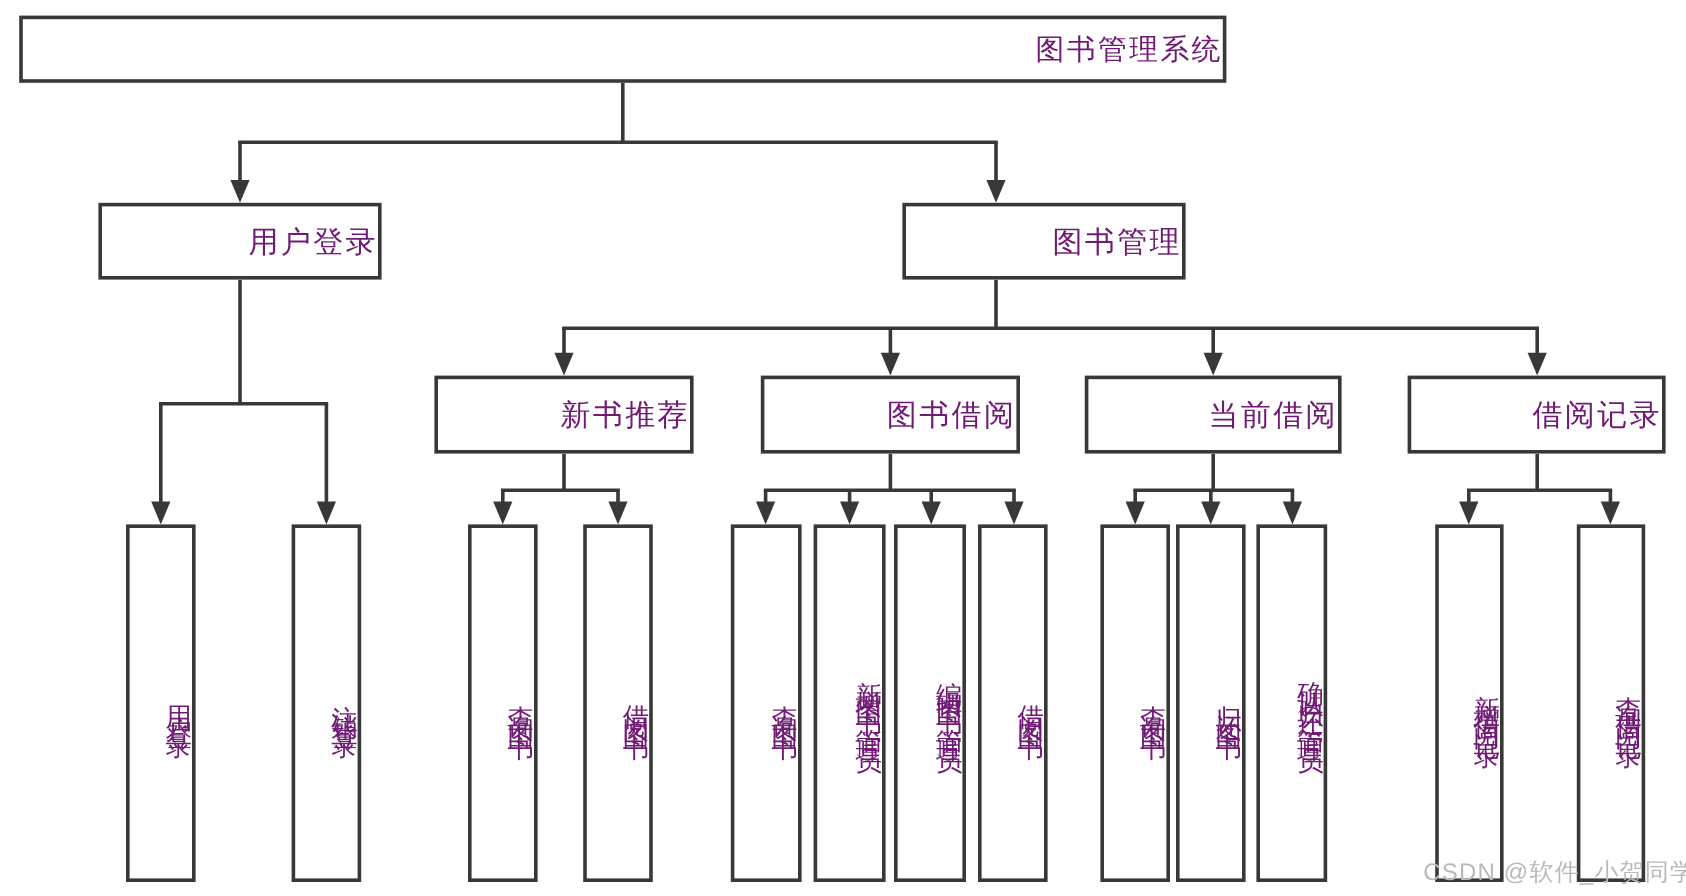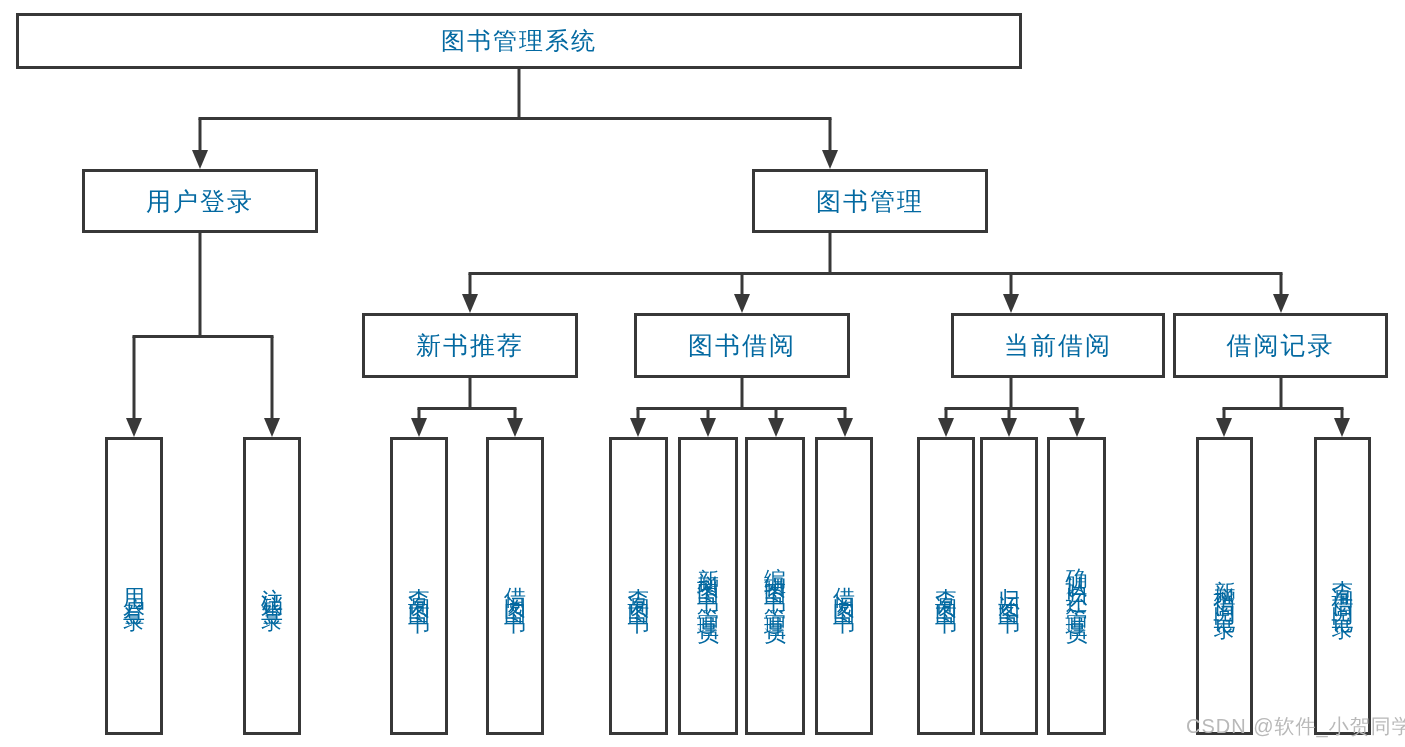--- a/index.html
+++ b/index.html
@@ -9,30 +9,30 @@
     background:#ffffff;
     font-family:"Liberation Sans","DejaVu Sans",sans-serif;
     overflow:hidden;
   }
   svg.wires{position:absolute;left:0;top:0;pointer-events:none;}
   .node{
     position:absolute;
     box-sizing:border-box;
     border:3px solid #383838;
     background:#ffffff;
-    display:flex;align-items:center;justify-content:center;
-    color:#0369a1;
+    display:flex;align-items:center;justify-content:flex-end;
+    color:#701a75;
   }
   .h-node{font-size:25px;letter-spacing:2px;}
   #n-root{left:16px;top:13px;width:1006px;height:56px;font-size:24px;}
   #n-user-login{left:82px;top:169px;width:236px;height:64px;}
   #n-book-mgmt{left:752px;top:169px;width:236px;height:64px;}
   #n-newrec{left:362px;top:313px;width:216px;height:65px;}
   #n-borrow{left:634px;top:313px;width:216px;height:65px;}
-  #n-current{left:951px;top:313px;width:214px;height:65px;}
+  #n-current{left:904px;top:313px;width:214px;height:65px;}
   #n-record{left:1173px;top:313px;width:215px;height:65px;}
   .v-node{top:437px;height:298px;}
   .v-node span{
     writing-mode:vertical-rl;
     text-orientation:mixed;
     font-size:22px;
     letter-spacing:8px;
     line-height:1;
     white-space:nowrap;
   }

